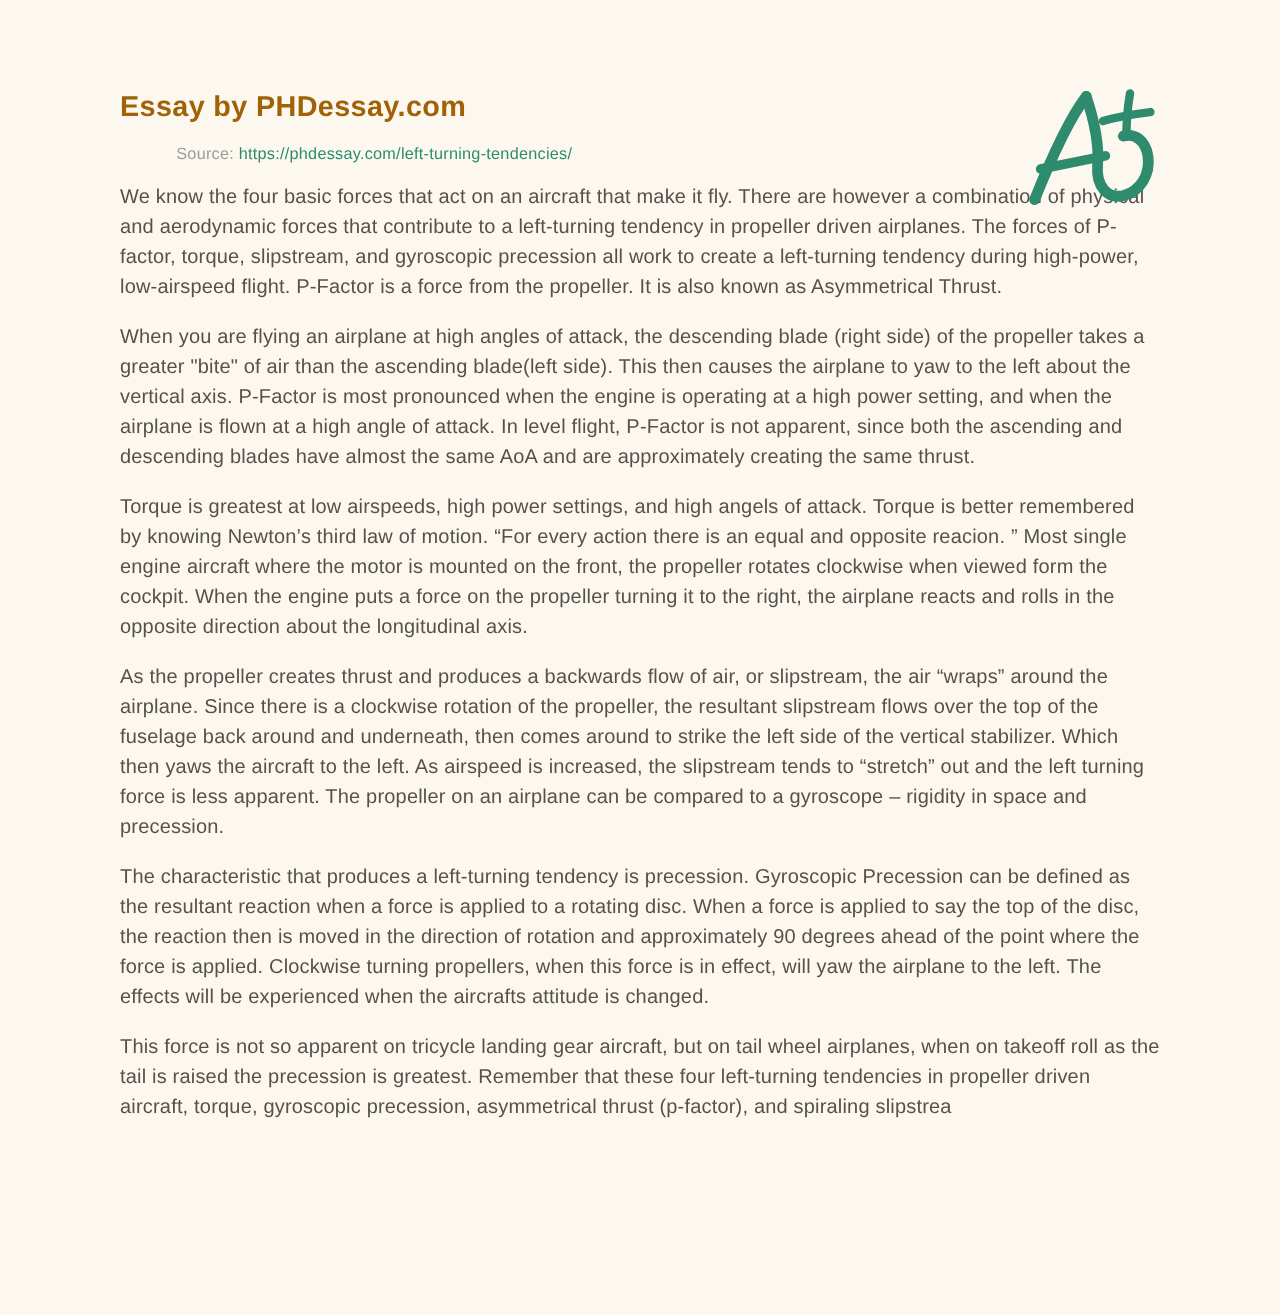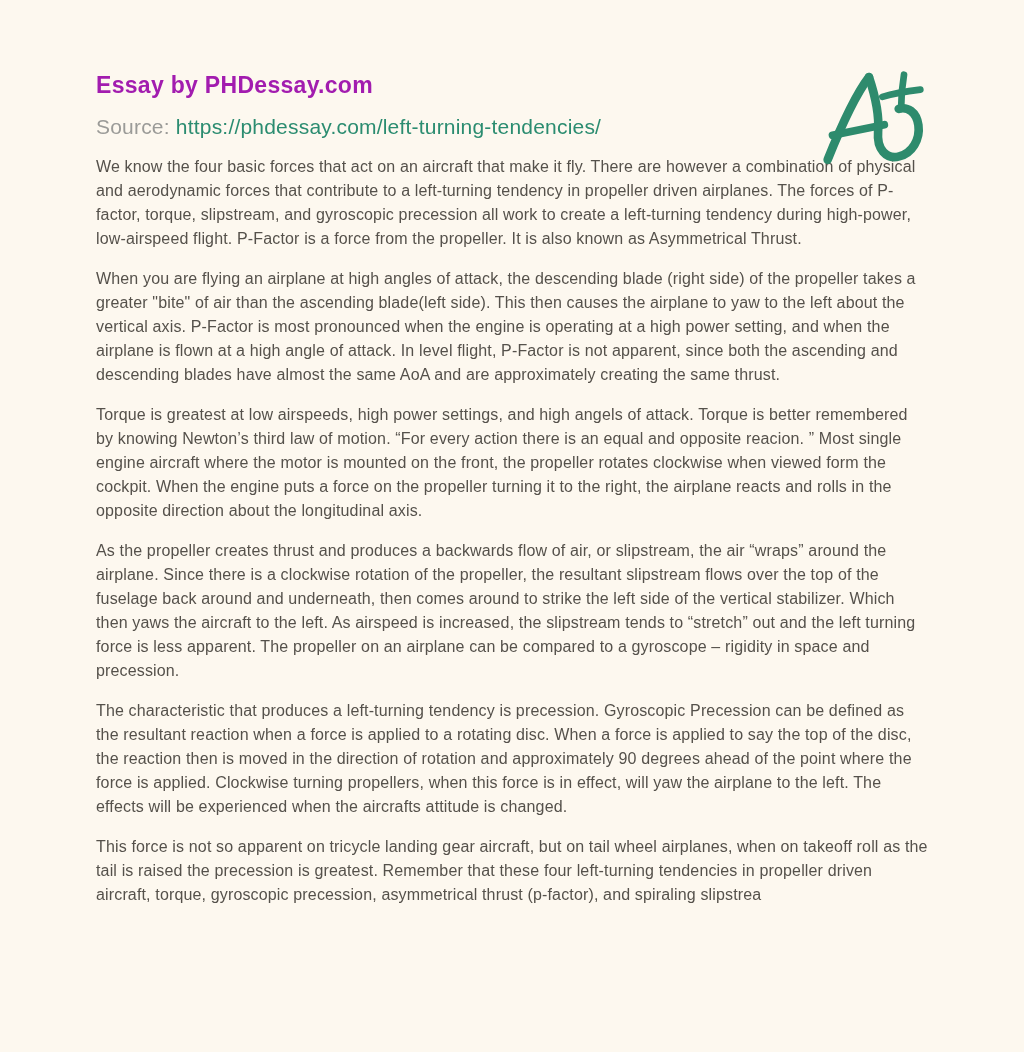--- a/index.html
+++ b/index.html
@@ -16,27 +16,28 @@
   }
   .container {
     position: relative;
     width: 1024px;
     padding: 72px 96px 0 96px;
   }
   .site-title {
     margin: 0;
     font-size: 23px;
     font-weight: bold;
-    color: #a21caf;
+    color: #a16207;
     letter-spacing: 0.3px;
   }
   .source-row {
     margin-top: 16px;
-    font-size: 21px;
+    font-size: 13px;
     letter-spacing: 0.2px;
+    margin-left: 45px;
   }
   .source-label {
     color: #9b9b98;
   }
   .source-link {
     color: #2b8c70;
     text-decoration: none;
   }
   .logo {
     position: absolute;

